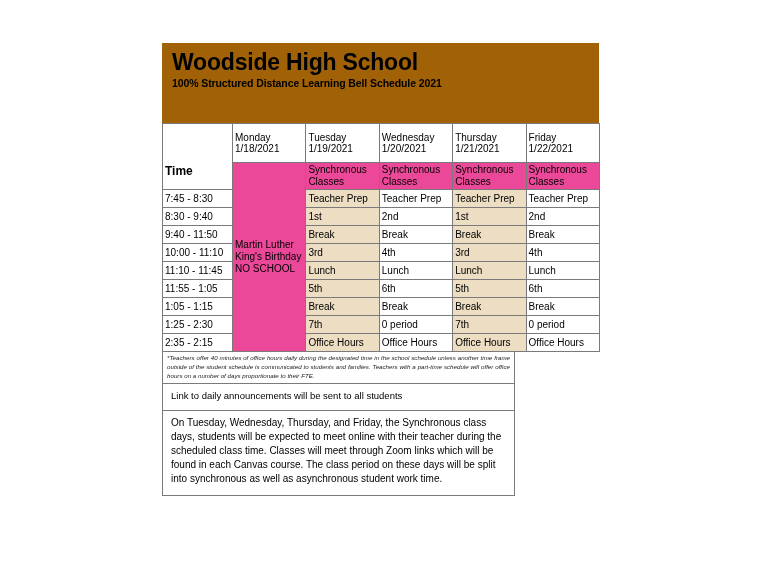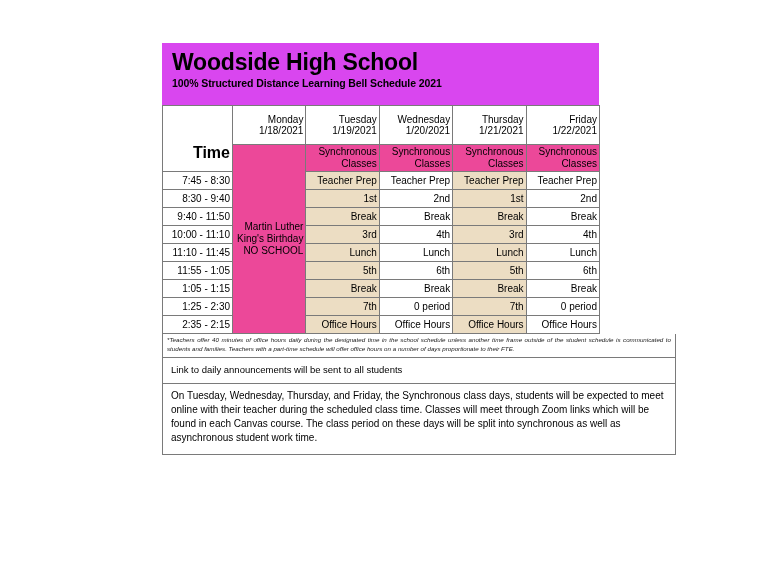--- a/index.html
+++ b/index.html
@@ -17,24 +17,24 @@
 
   #doc {
     position: absolute;
     left: 162px;
     top: 43px;
     width: 437px;
   }
 
   
   .banner {
-    background: #d946ef;
+    background: #a16207;
     padding: 7px 10px 8px 10px;
     box-sizing: border-box;
-    height: 62px;
+    height: 80px;
   }
   .banner-school {
     font-size: 23px;
     font-weight: bold;
     color: #000000;
     line-height: 1.12;
     letter-spacing: -0.2px;
   }
   .banner-sub {
     font-size: 10.5px;
@@ -58,21 +58,21 @@
     border-collapse: collapse;
     width: 437px;
     table-layout: fixed;
     border: 1px solid #4a4a4a;
     background: #ffffff;
   }
   table.sched td, table.sched th {
     border: 1px solid #7a7a7a;
     font-size: 10px;
     color: #000000;
-    text-align: right;
+    text-align: left;
     vertical-align: middle;
     padding: 1px 2px;
     line-height: 1.15;
     font-weight: normal;
   }
   col.c-time   { width: 70px; }
   col.c-day    { width: 73.4px; }
 
   td.time-cell {
     text-align: left;
@@ -103,21 +103,21 @@
 
   td.tint { background: #ecddc3; }
   td.plain { background: #ffffff; }
   td.bold-txt { font-weight: bold; font-size: 10.5px; }
 
   
   .note-box {
     border: 1px solid #7a7a7a;
     border-top: none;
     box-sizing: border-box;
-    width: 514px;
+    width: 353px;
     background: #ffffff;
     padding: 2px 4px 3px 4px;
   }
   .footnote {
     font-size: 6.2px;
     font-style: italic;
     color: #1a1a1a;
     line-height: 1.42;
     text-align: justify;
   }
@@ -151,21 +151,21 @@
         <col class="c-day">
         <col class="c-day">
         <col class="c-day">
         <col class="c-day">
     </colgroup>
     <tbody>
 
       <tr>
         <td rowspan="2" class="plain" style="border-bottom:1px solid #7a7a7a;">
           <div style="height:30px;"></div>
-          <div style="font-weight:bold;font-size:16px;">Time</div>
+          <div style="font-weight:bold;font-size:12px;">Time</div>
         </td>
         <th class="day-head">
           <div>Monday</div>
           <div>1/18/2021</div>
         </th>
         <th class="day-head">
           <div>Tuesday</div>
           <div>1/19/2021</div>
         </th>
         <th class="day-head">

